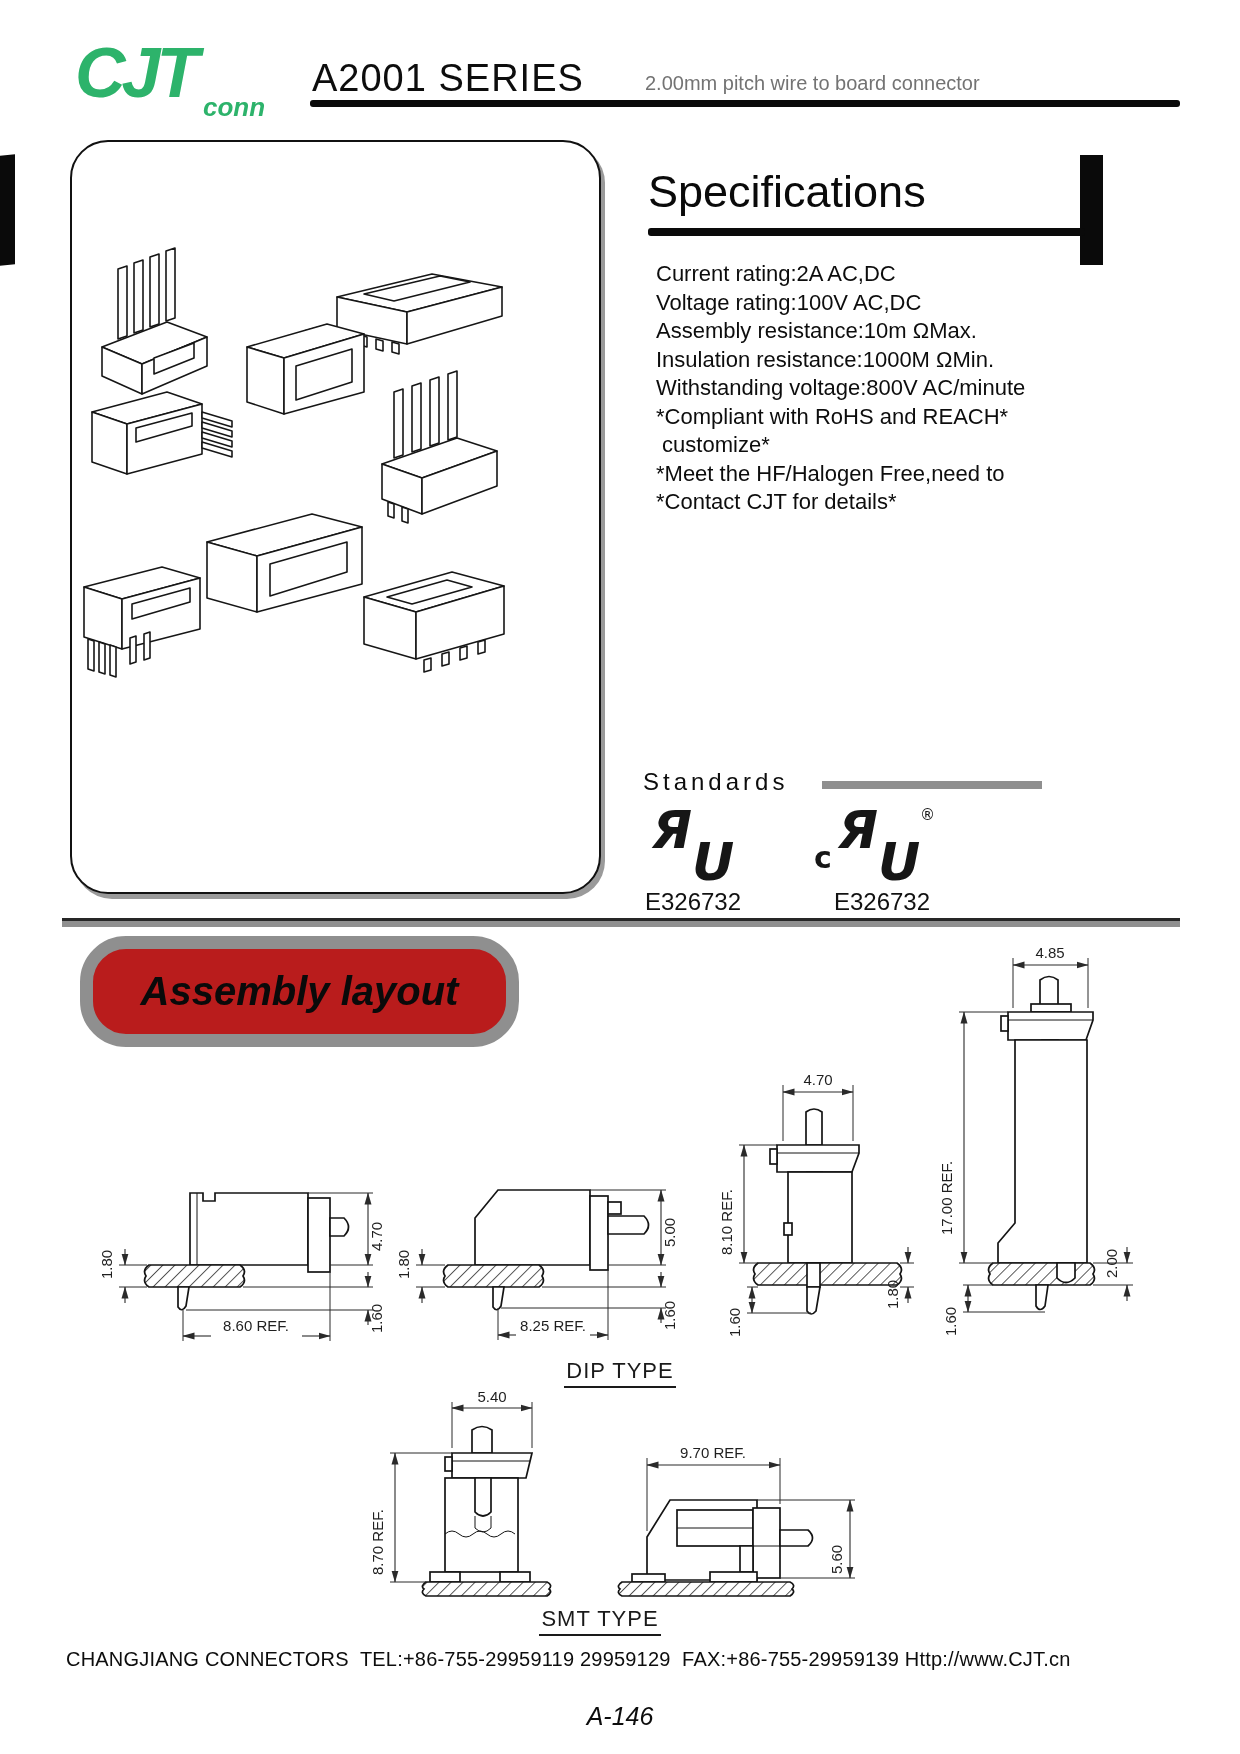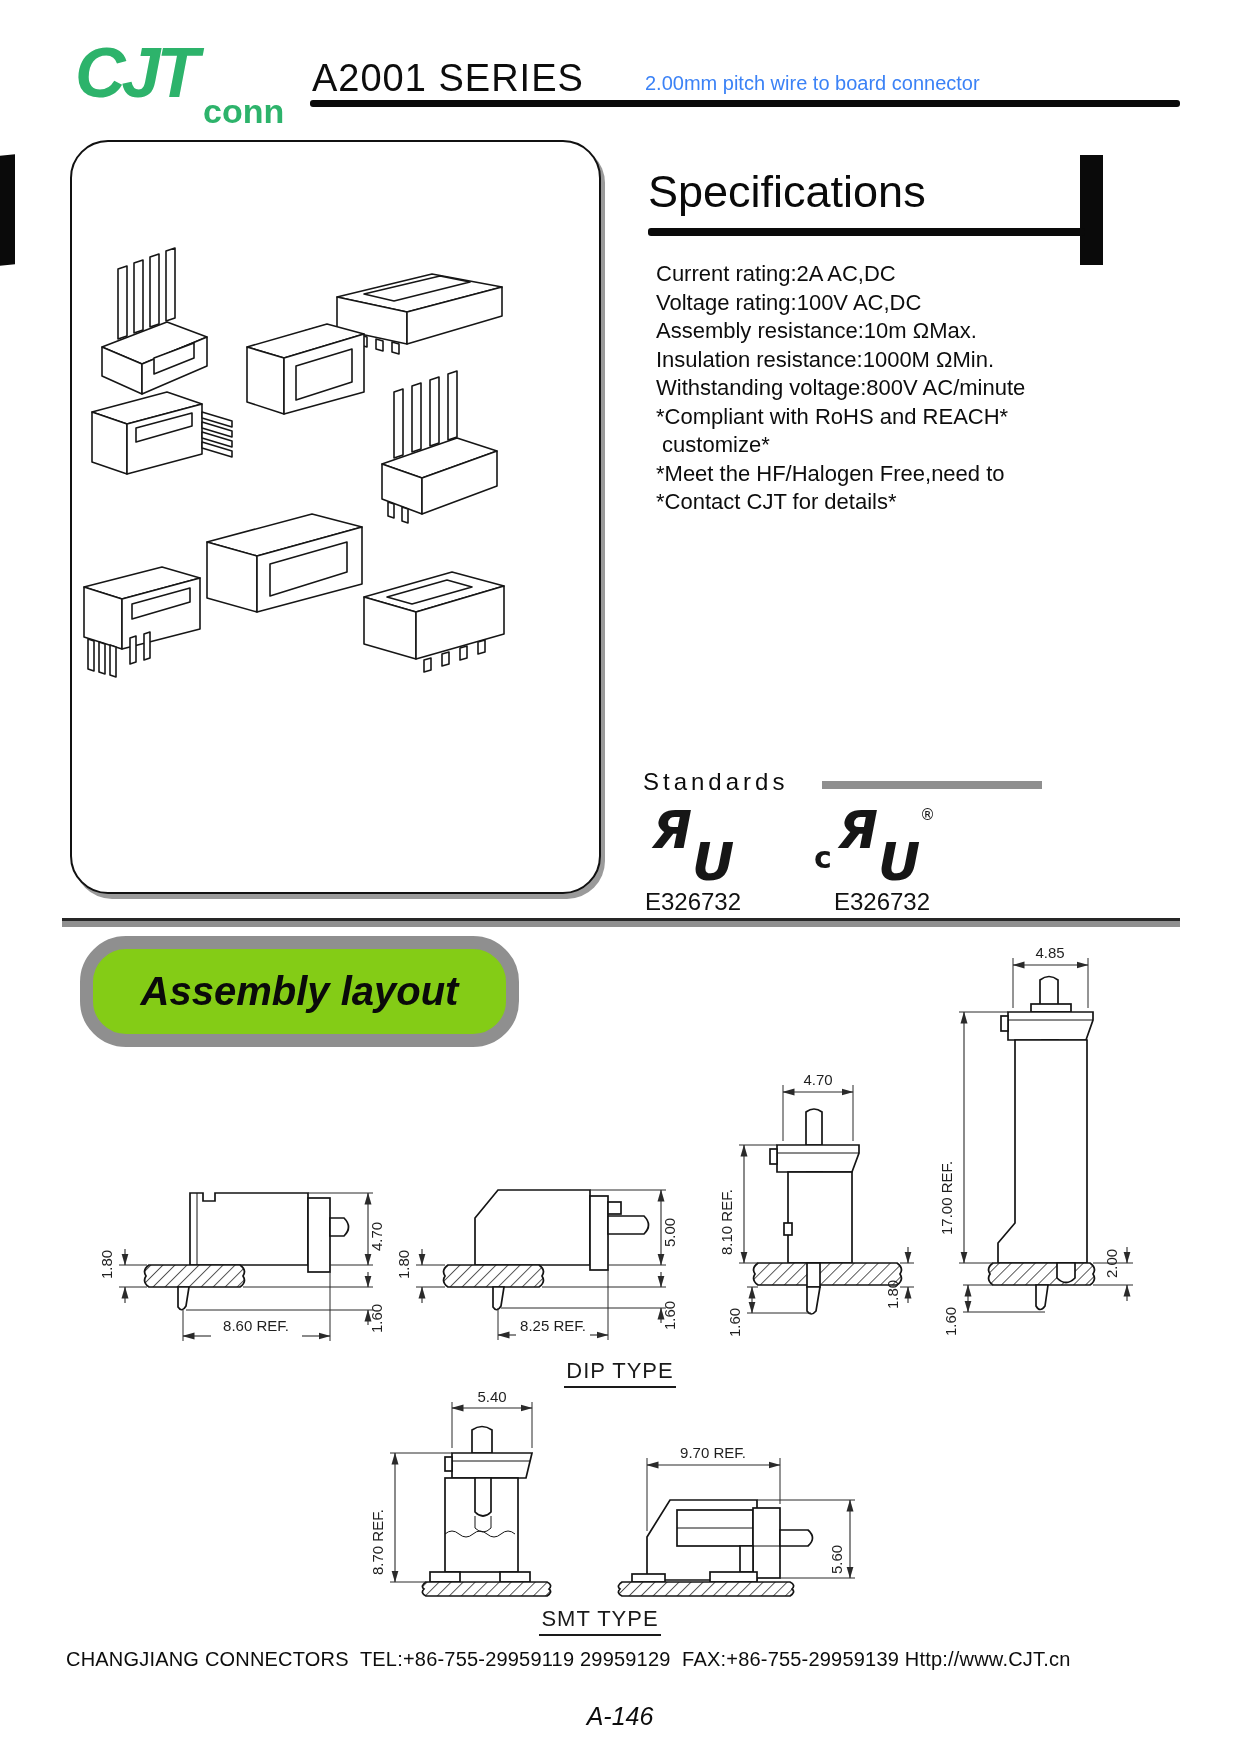--- a/index.html
+++ b/index.html
@@ -1,40 +1,40 @@
 <!DOCTYPE html>
 <html><head>
 <meta charset="utf-8">
 <style>
   html,body{margin:0;padding:0;}
   body{width:1240px;height:1754px;background:#fff;position:relative;
        font-family:"Liberation Sans",sans-serif;color:#111;}
   .abs{position:absolute;}
   
   .logo-main{font-size:70px;font-weight:bold;font-style:italic;letter-spacing:-4px;line-height:1;}
-  .logo-sub{font-size:34px;font-weight:bold;line-height:1;}
+  .logo-sub{font-size:26px;font-weight:bold;font-style:italic;line-height:1;}
   .series-title{font-size:38px;letter-spacing:1px;color:#0d0d0d;}
-  .subtitle{font-size:20px;color:#3b82f6;}
+  .subtitle{font-size:20px;color:#737373;}
   .header-rule{background:#0a0a0a;height:7px;border-radius:3px;}
   .side-tab{background:#0a0a0a;}
   
   .product-panel{border:2.5px solid #111;border-radius:38px;background:#fff;
                  box-shadow:4px 5px 0 #9a9a9a;}
   
   .spec-title{font-size:45px;color:#0a0a0a;letter-spacing:0;}
   .spec-rule{background:#0a0a0a;height:8px;border-radius:3px;}
   .spec-line{font-size:22px;line-height:28.5px;white-space:pre;color:#0d0d0d;}
   
   .std-title{font-size:24px;letter-spacing:4px;color:#0d0d0d;}
   .std-bar{background:#8f8f8f;height:8px;}
   .std-code{font-size:24px;color:#111;text-align:center;}
   
   .page-divider{background:linear-gradient(#262626 0 30%,#8f8f8f 30% 100%);height:9px;}
   
-  .assembly-pill{border:13px solid #8f8f8f;border-radius:46px;background:#84cc16;
+  .assembly-pill{border:13px solid #8f8f8f;border-radius:46px;background:#b91c1c;
                  display:flex;align-items:center;justify-content:center;}
   .assembly-pill span{font-size:40px;font-weight:bold;font-style:italic;color:#0a0a0a;}
   .type-label{font-size:22px;letter-spacing:1px;color:#1a1a1a;text-align:center;}
   .type-label span{border-bottom:2px solid #1a1a1a;padding:0 2px 3px 2px;}
   
   .footer-line{font-size:20px;letter-spacing:0.2px;color:#0d0d0d;white-space:pre;}
   .page-num{font-size:25px;color:#0d0d0d;text-align:center;}
   
   .edge{fill:#fff;stroke:#141414;stroke-width:1.7;stroke-linejoin:miter;}
   .thin{fill:none;stroke:#141414;stroke-width:1;}

